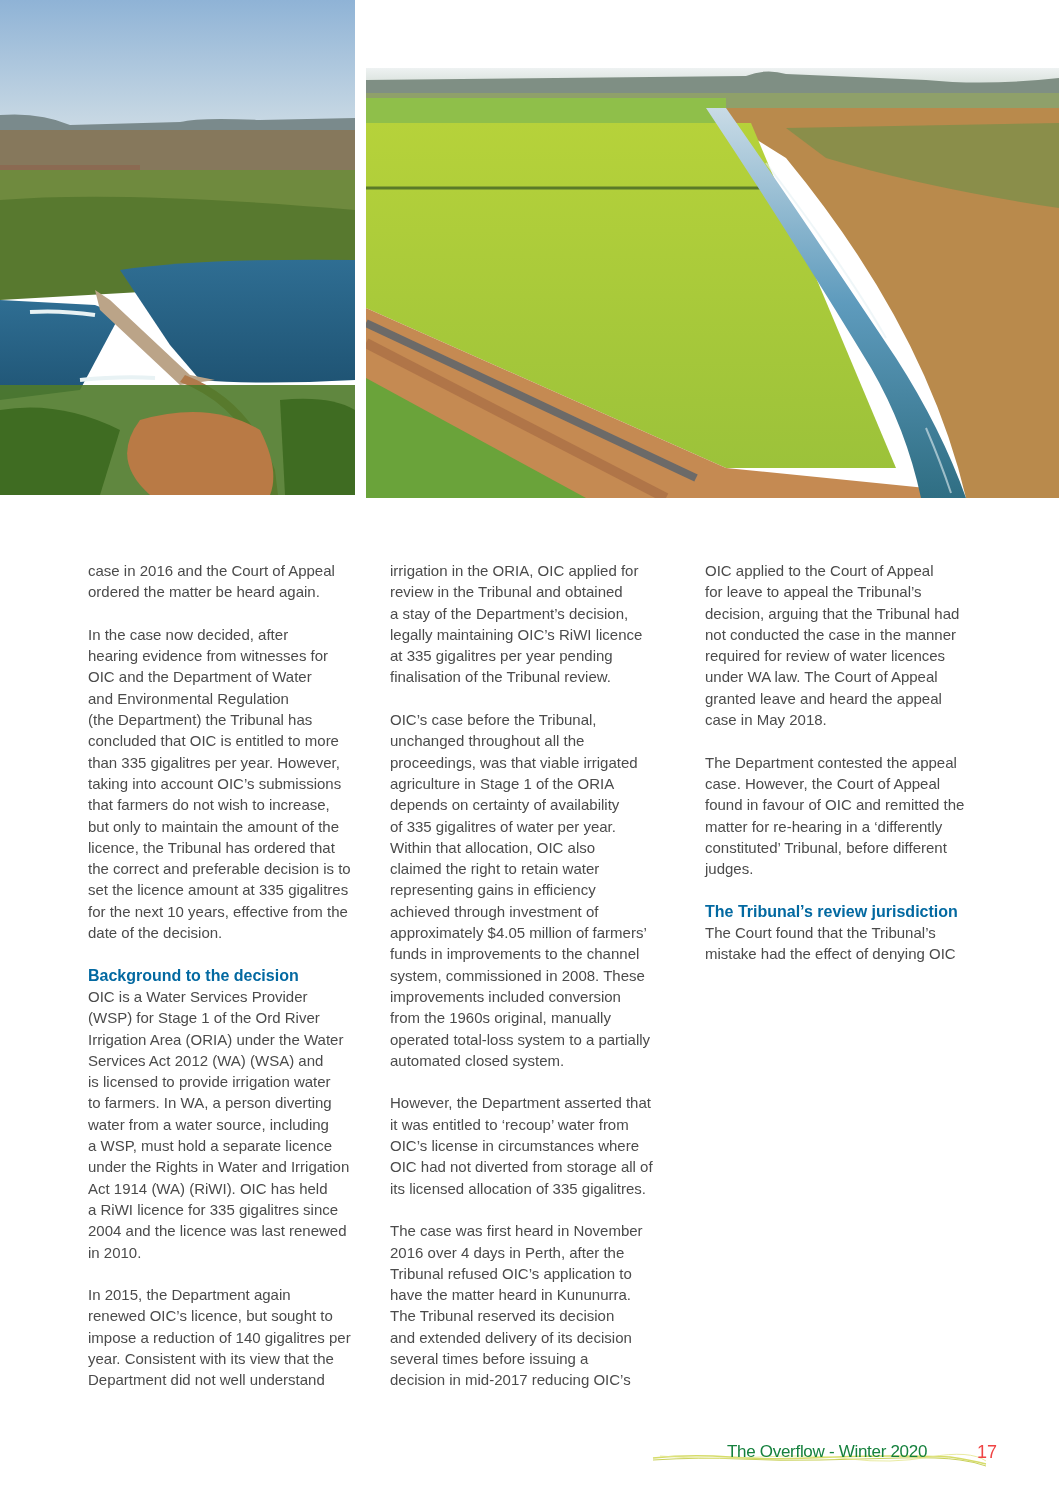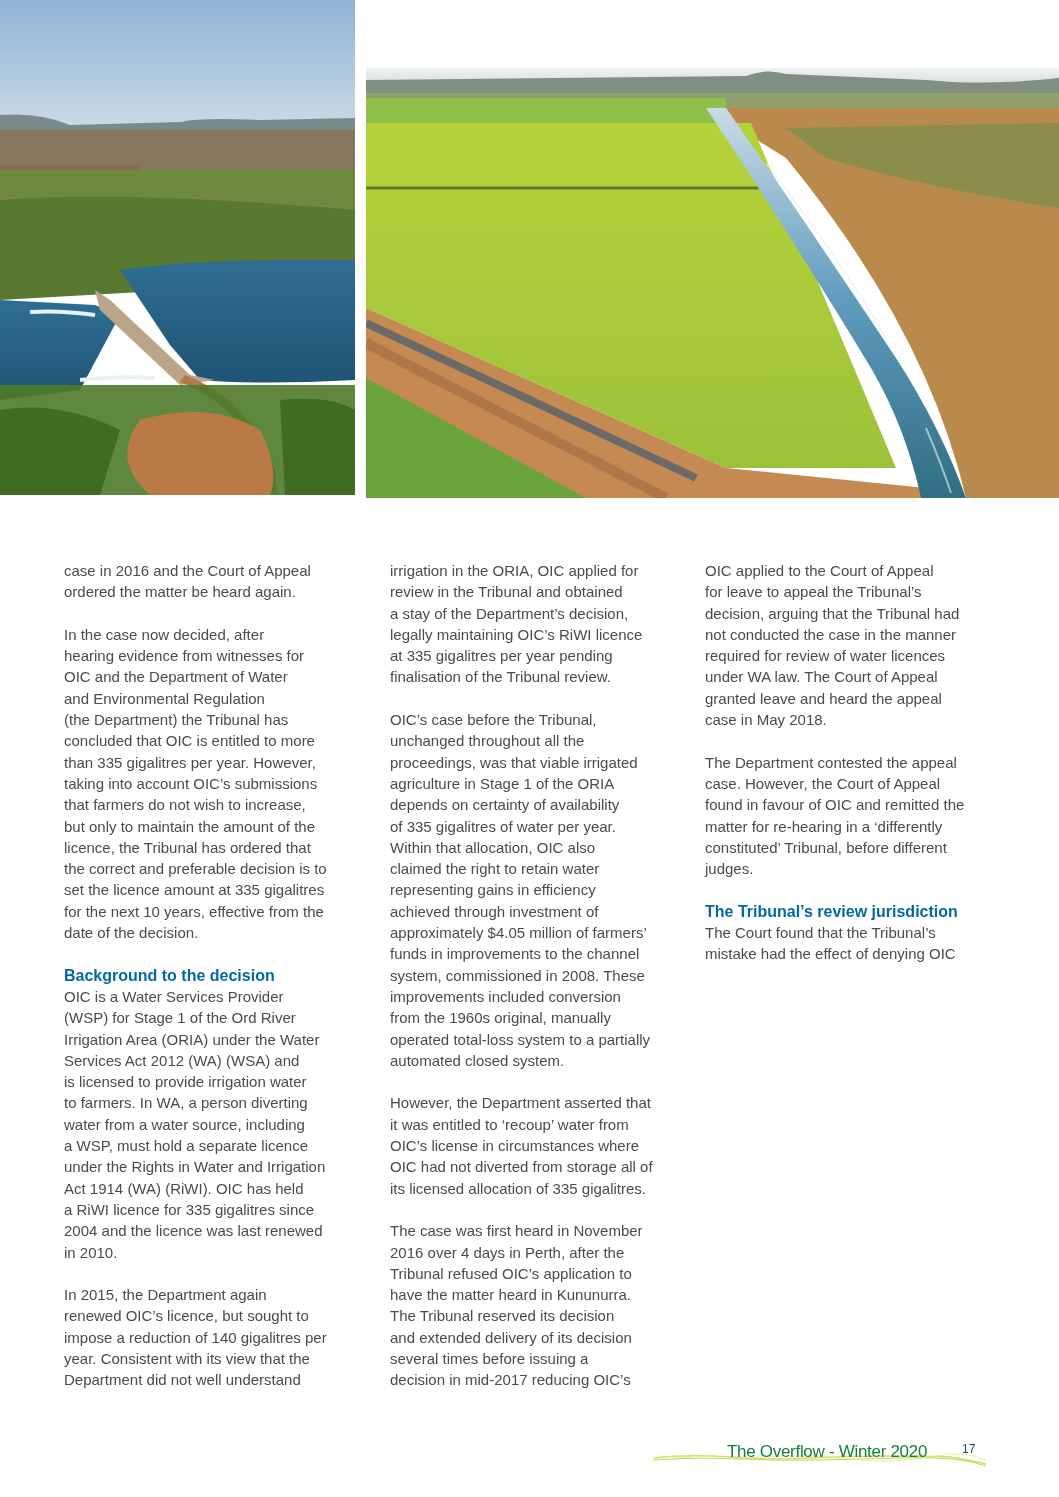--- a/index.html
+++ b/index.html
@@ -5,32 +5,32 @@
   * { box-sizing: border-box; margin: 0; padding: 0; }
   html, body { width: 1059px; height: 1497px; background: #ffffff; overflow: hidden; }
   body { position: relative; font-family: "Liberation Sans", sans-serif; color: #4a4a4a; }
 
   .photo { position: absolute; overflow: hidden; }
   #photo-left { left: 0; top: 0; width: 355px; height: 495px; }
   #photo-right { left: 366px; top: 68px; width: 693px; height: 430px; }
   .photo svg { display: block; width: 100%; height: 100%; }
 
   .col { position: absolute; top: 560px; width: 300px; font-size: 15px; line-height: 21.3px; color: #4b4b4b; }
-  #col-1 { left: 64px; }
+  #col-1 { left: 88px; }
   #col-2 { left: 390px; }
   #col-3 { left: 705px; width: 285px; }
   .col p { white-space: pre-line; margin-bottom: 21.3px; }
   .col h2 { font-size: 16px; line-height: 21.3px; font-weight: bold; color: #0369a1; }
   .col h2 + p { margin-top: 0; }
   .col blockquote { font-style: italic; padding-left: 26px; white-space: pre-line; margin-bottom: 21.3px; }
 
   #footer { position: absolute; left: 650px; top: 1438px; width: 340px; height: 32px; }
   #footer svg { position: absolute; left: 0; top: 0; width: 340px; height: 32px; }
   #footer-title { position: absolute; left: 77px; top: 4px; font-size: 17px; color: #15803d; letter-spacing: -0.3px; }
-  #footer-page { position: absolute; left: 312px; top: 4px; font-size: 12px; color: #0c4a6e; }
+  #footer-page { position: absolute; left: 327px; top: 4px; font-size: 18px; color: #ef4444; }
 </style>
 </head>
 <body>
 
 <div id="photo-left" class="photo">
   <svg viewBox="0 0 355 495" preserveAspectRatio="none">
     <defs>
       <linearGradient id="skyL" x1="0" y1="0" x2="0" y2="1">
         <stop offset="0" stop-color="#8fb3d6"></stop>
         <stop offset="1" stop-color="#c9d9e4"></stop>

